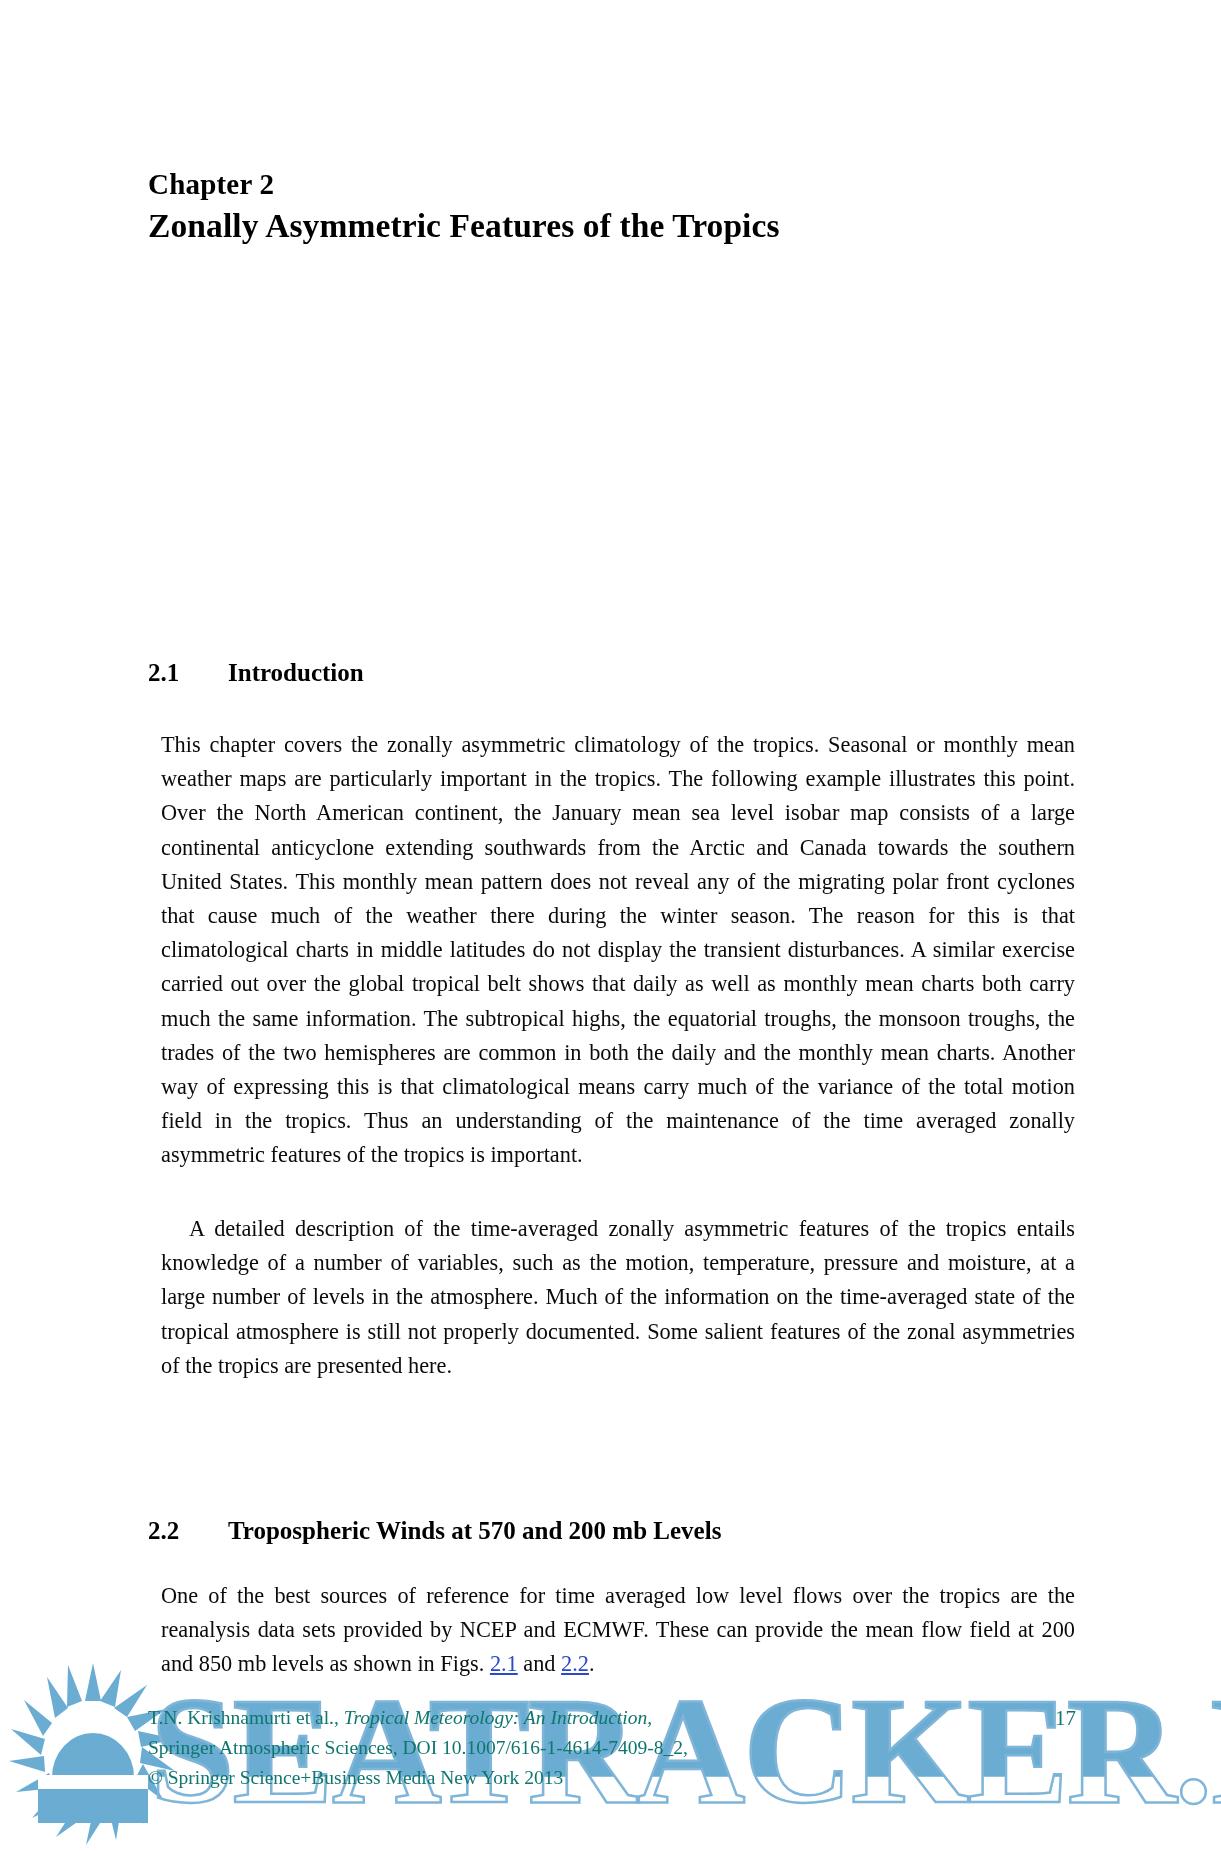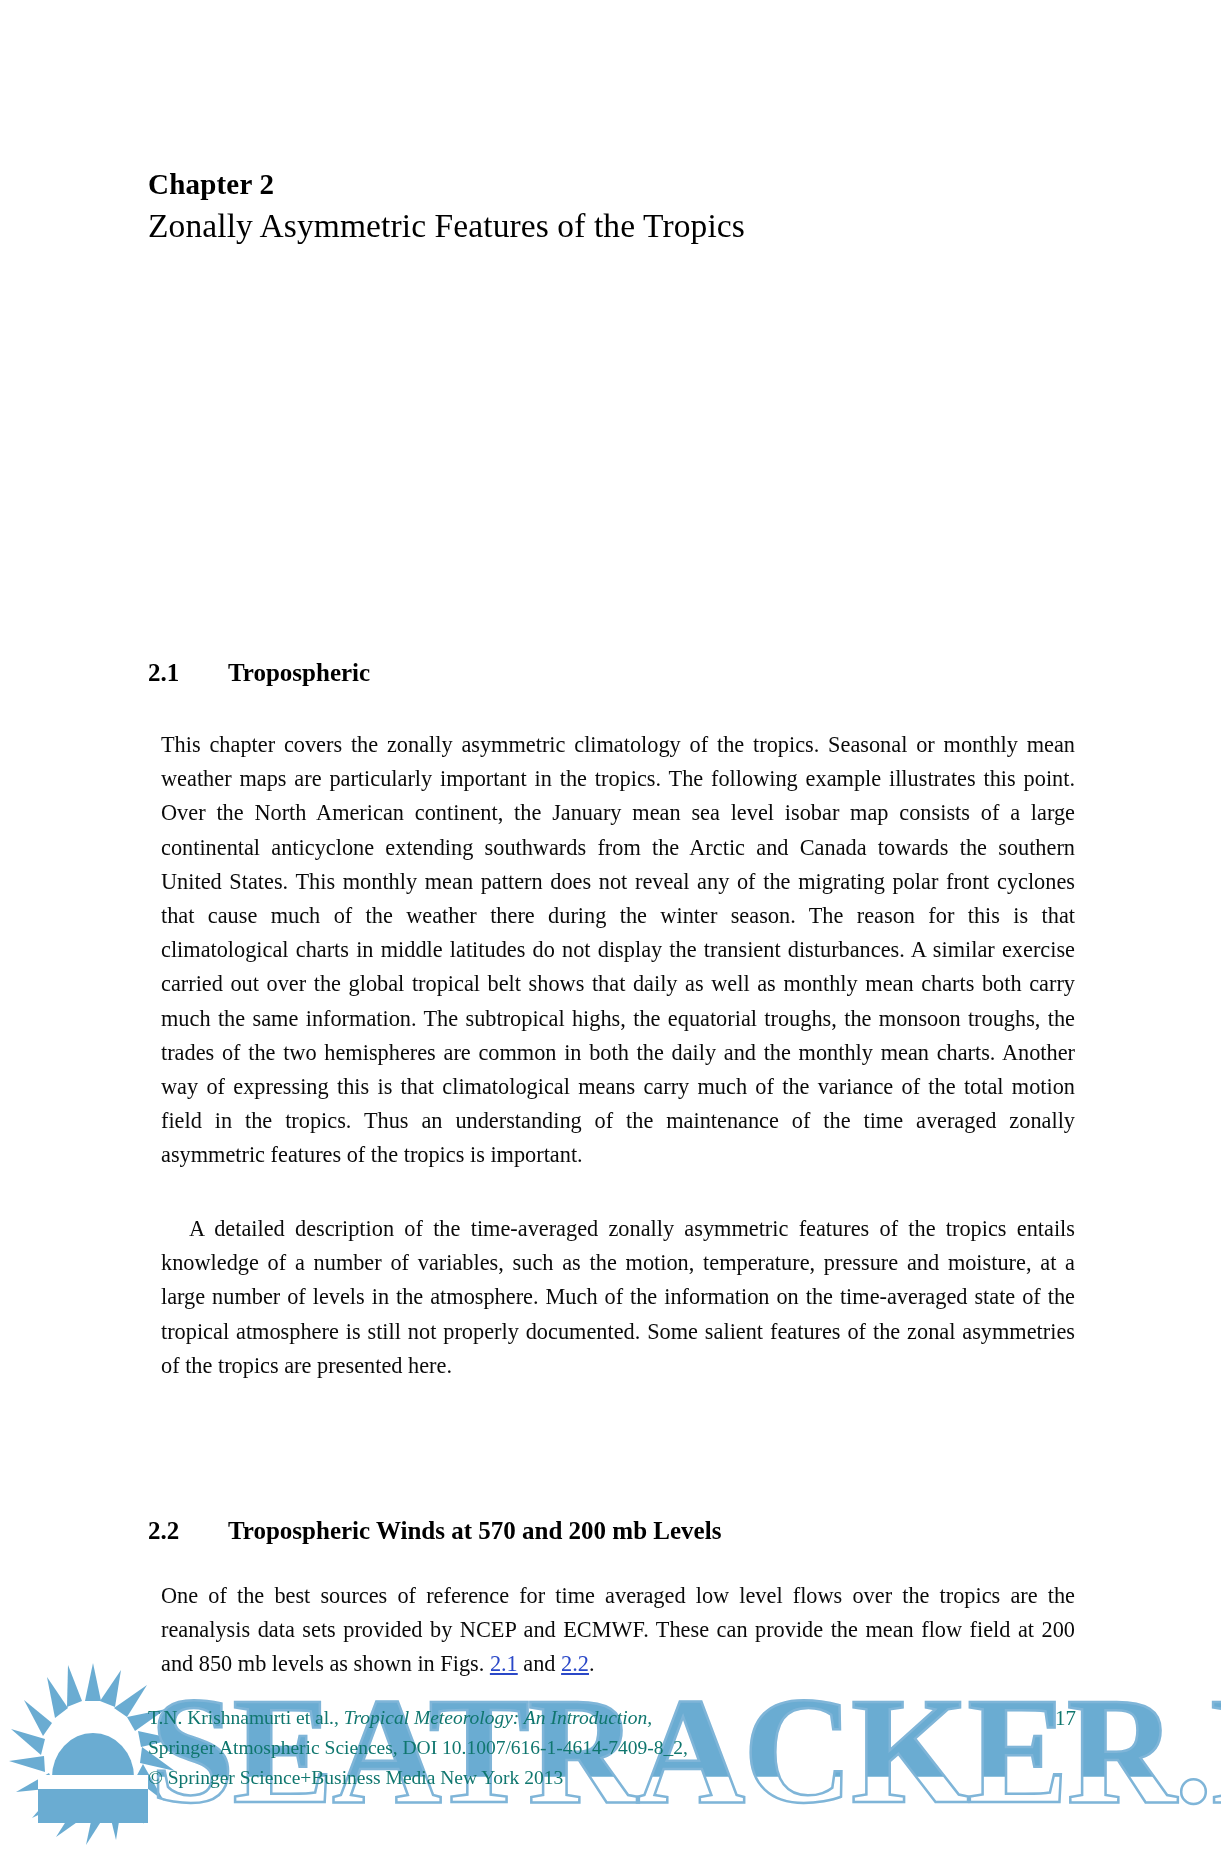--- a/index.html
+++ b/index.html
@@ -39,21 +39,21 @@
   }
   .chapter-label {
     font-size: 29px;
     font-weight: bold;
     letter-spacing: 0.2px;
     line-height: 1.25;
     margin: 0 0 4px 0;
   }
   .chapter-title {
     font-size: 33.5px;
-    font-weight: normal;
+    font-weight: bold;
     letter-spacing: 0.1px;
     line-height: 1.2;
     margin: 0;
     white-space: nowrap;
   }
 
   
   .section-head {
     font-size: 25px;
     font-weight: bold;
@@ -178,21 +178,21 @@
 
   <div class="content">
 
     <div class="chapter-head">
       <div class="chapter-label">Chapter 2</div>
       <h1 class="chapter-title">Zonally Asymmetric Features of the Tropics</h1>
     </div>
 
     <h2 class="section-head sec-2-1">
       <span class="num">2.1</span>
-      <span>Tropospheric</span>
+      <span>Introduction</span>
     </h2>
 
     <div class="body-block p1">
       <p>This chapter covers the zonally asymmetric climatology of the tropics. Seasonal or monthly mean weather maps are particularly important in the tropics. The following example illustrates this point. Over the North American continent, the January mean sea level isobar map consists of a large continental anticyclone extending southwards from the Arctic and Canada towards the southern United States. This monthly mean pattern does not reveal any of the migrating polar front cyclones that cause much of the weather there during the winter season. The reason for this is that climatological charts in middle latitudes do not display the transient disturbances. A similar exercise carried out over the global tropical belt shows that daily as well as monthly mean charts both carry much the same information. The subtropical highs, the equatorial troughs, the monsoon troughs, the trades of the two hemispheres are common in both the daily and the monthly mean charts. Another way of expressing this is that climatological means carry much of the variance of the total motion field in the tropics. Thus an understanding of the maintenance of the time averaged zonally asymmetric features of the tropics is important.</p>
     </div>
 
     <div class="body-block p2">
       <p class="indent">A detailed description of the time-averaged zonally asymmetric features of the tropics entails knowledge of a number of variables, such as the motion, temperature, pressure and moisture, at a large number of levels in the atmosphere. Much of the information on the time-averaged state of the tropical atmosphere is still not properly documented. Some salient features of the zonal asymmetries of the tropics are presented here.</p>
     </div>
 

